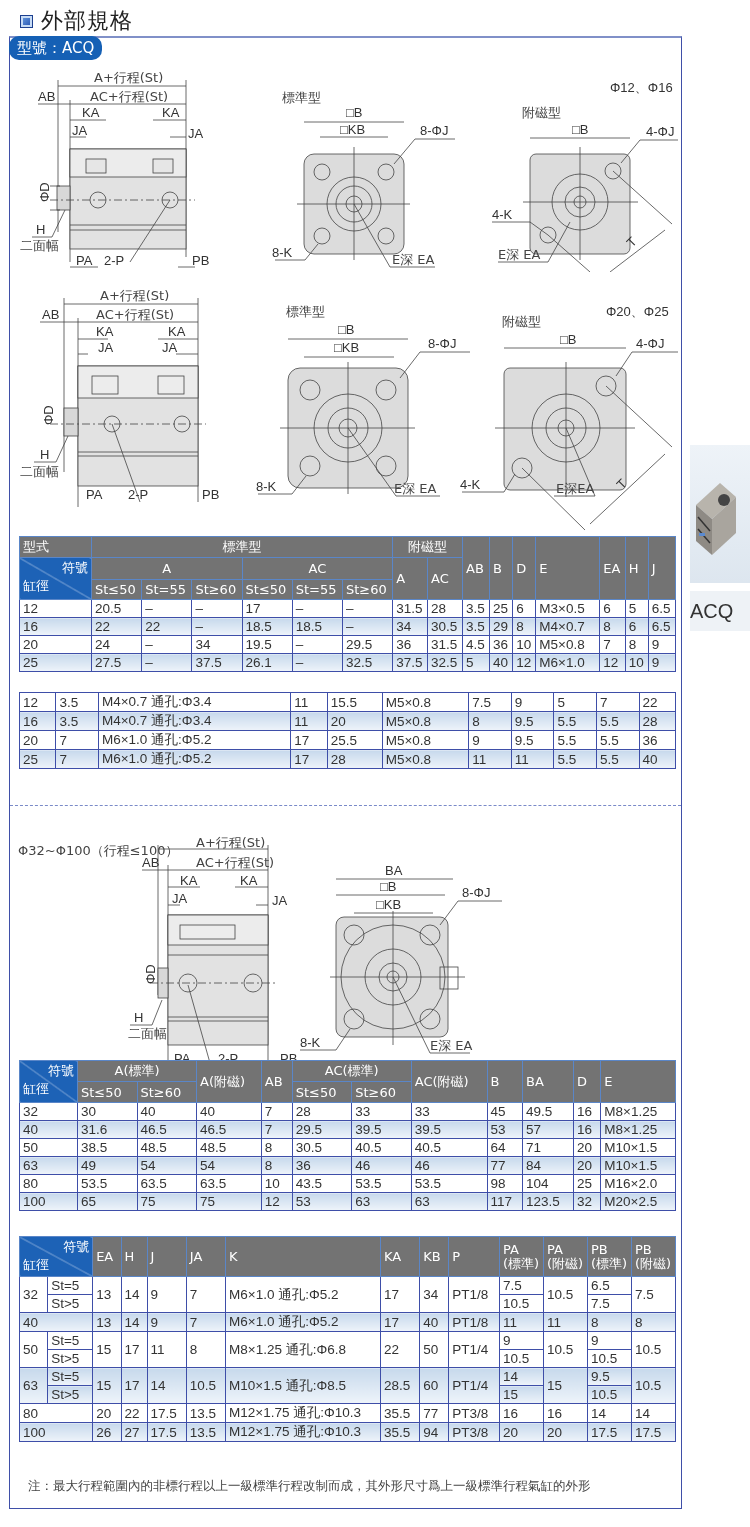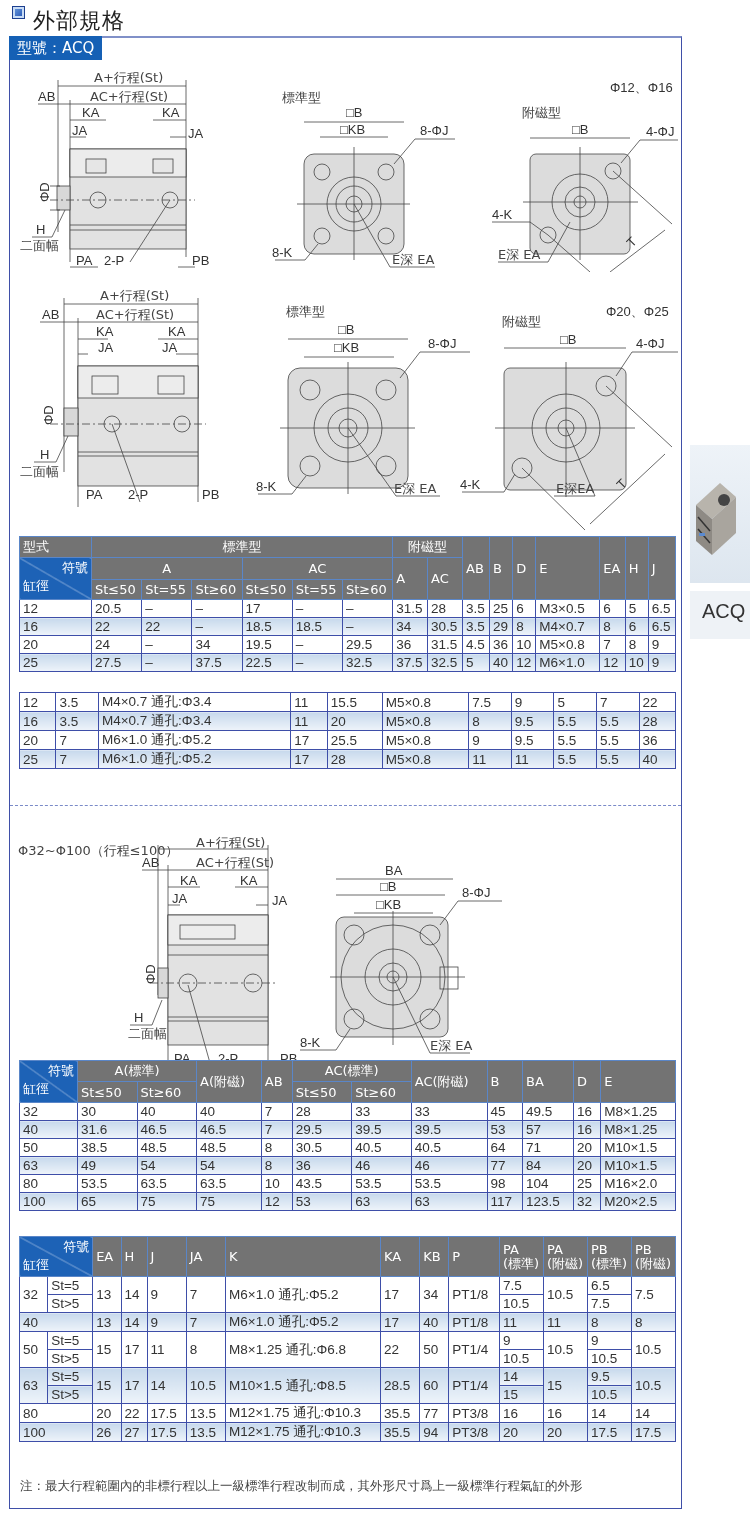--- a/index.html
+++ b/index.html
@@ -1,33 +1,33 @@
 <!DOCTYPE html>
 <html><head>
 <meta charset="utf-8">
 <style>
   * { box-sizing: border-box; margin: 0; padding: 0; }
   body { width: 750px; height: 1527px; background: #fff; font-family: "Liberation Sans", "DejaVu Sans", sans-serif; color: #333; position: relative; overflow: hidden; }
-  .title-row { position: absolute; left: 12px; top: 6px; height: 30px; display: flex; }
+  .title-row { position: absolute; left: 20px; top: 6px; height: 30px; display: flex; align-items: center; }
   .title-sq { width: 13px; height: 13px; background: linear-gradient(135deg, #6fa0e0, #1f4fb0); border: 1px solid #1c3f8f; margin-right: 8px; box-shadow: inset 0 0 0 2px #c8dcf5; }
   .title-text { font-size: 22px; color: #222; font-family: "DejaVu Sans", sans-serif; letter-spacing: 1px; }
   .frame { position: absolute; left: 9px; top: 36px; width: 673px; height: 1473px; border: 1.5px solid #3f4fa8; border-top: 2px solid #8090c8; }
-  .model-tag { position: absolute; left: 9px; top: 36px; height: 24px; padding: 0 8px; background: #1560b5; color: #fff; font-size: 15px; line-height: 24px; font-family: "DejaVu Sans", sans-serif; }
+  .model-tag { position: absolute; left: 9px; top: 36px; height: 24px; padding: 0 8px; background: #1560b5; color: #fff; font-size: 15px; line-height: 24px; font-family: "DejaVu Sans", sans-serif; border-radius: 10px; }
   .divider-dotted { position: absolute; left: 10px; top: 805px; width: 671px; border-top: 1px dashed #7a8ac8; }
   .product { position: absolute; left: 690px; top: 445px; width: 60px; height: 138px; background: linear-gradient(180deg, #eef3f8, #dde6ef); }
-  .product-label { position: absolute; left: 690px; top: 591px; width: 60px; height: 48px; background: #eef2f6; font-size: 20px; color: #333; line-height: 40px; padding-left: 12px; }
+  .product-label { position: absolute; left: 690px; top: 591px; width: 60px; height: 40px; background: #eef2f6; font-size: 20px; color: #333; line-height: 40px; padding-left: 0; }
   .drawing { position: absolute; }
   .lbl { font-family: "Liberation Sans", sans-serif; font-size: 13px; fill: #333; }
   .lbl-cjk { font-family: "DejaVu Sans", sans-serif; font-size: 13px; fill: #444; }
   table.spec { position: absolute; border-collapse: collapse; font-size: 13.5px; color: #333; }
   table.spec th { background: #737373; color: #fff; font-weight: normal; border: 1px solid #5a86c8; padding: 1px 3px; text-align: left; white-space: nowrap; font-family: "DejaVu Sans", sans-serif; font-size: 13px; }
   table.spec td { border: 1px solid #3e4ea8; padding: 0 3px; white-space: nowrap; height: 18px; }
   table.spec tr.alt td { background: linear-gradient(180deg, #c7d9ec 0%, #eef4fa 100%); }
   table.spec th.center { text-align: center; }
-  .note { position: absolute; left: 20px; top: 1478px; font-size: 12.5px; color: #444; line-height: 16px; font-family: "DejaVu Sans", sans-serif; }
+  .note { position: absolute; left: 28px; top: 1478px; font-size: 12.5px; color: #444; line-height: 16px; font-family: "DejaVu Sans", sans-serif; }
   .note .l2 { padding-left: 30px; }
 </style>
 </head>
 <body>
 
 <div class="title-row">
   <div class="title-sq"></div>
   <span class="title-text">外部規格</span>
 </div>
 
@@ -333,21 +333,21 @@
         <td>M5×0.8</td>
         <td>7</td>
         <td>8</td>
         <td>9</td>
   </tr>
   <tr class="alt">
     <td>25</td>
         <td>27.5</td>
         <td>–</td>
         <td>37.5</td>
-        <td>22.5</td>
+        <td>26.1</td>
         <td>–</td>
         <td>32.5</td>
         <td>37.5</td>
         <td>32.5</td>
         <td>5</td>
         <td>40</td>
         <td>12</td>
         <td>M6×1.0</td>
         <td>12</td>
         <td>10</td>

